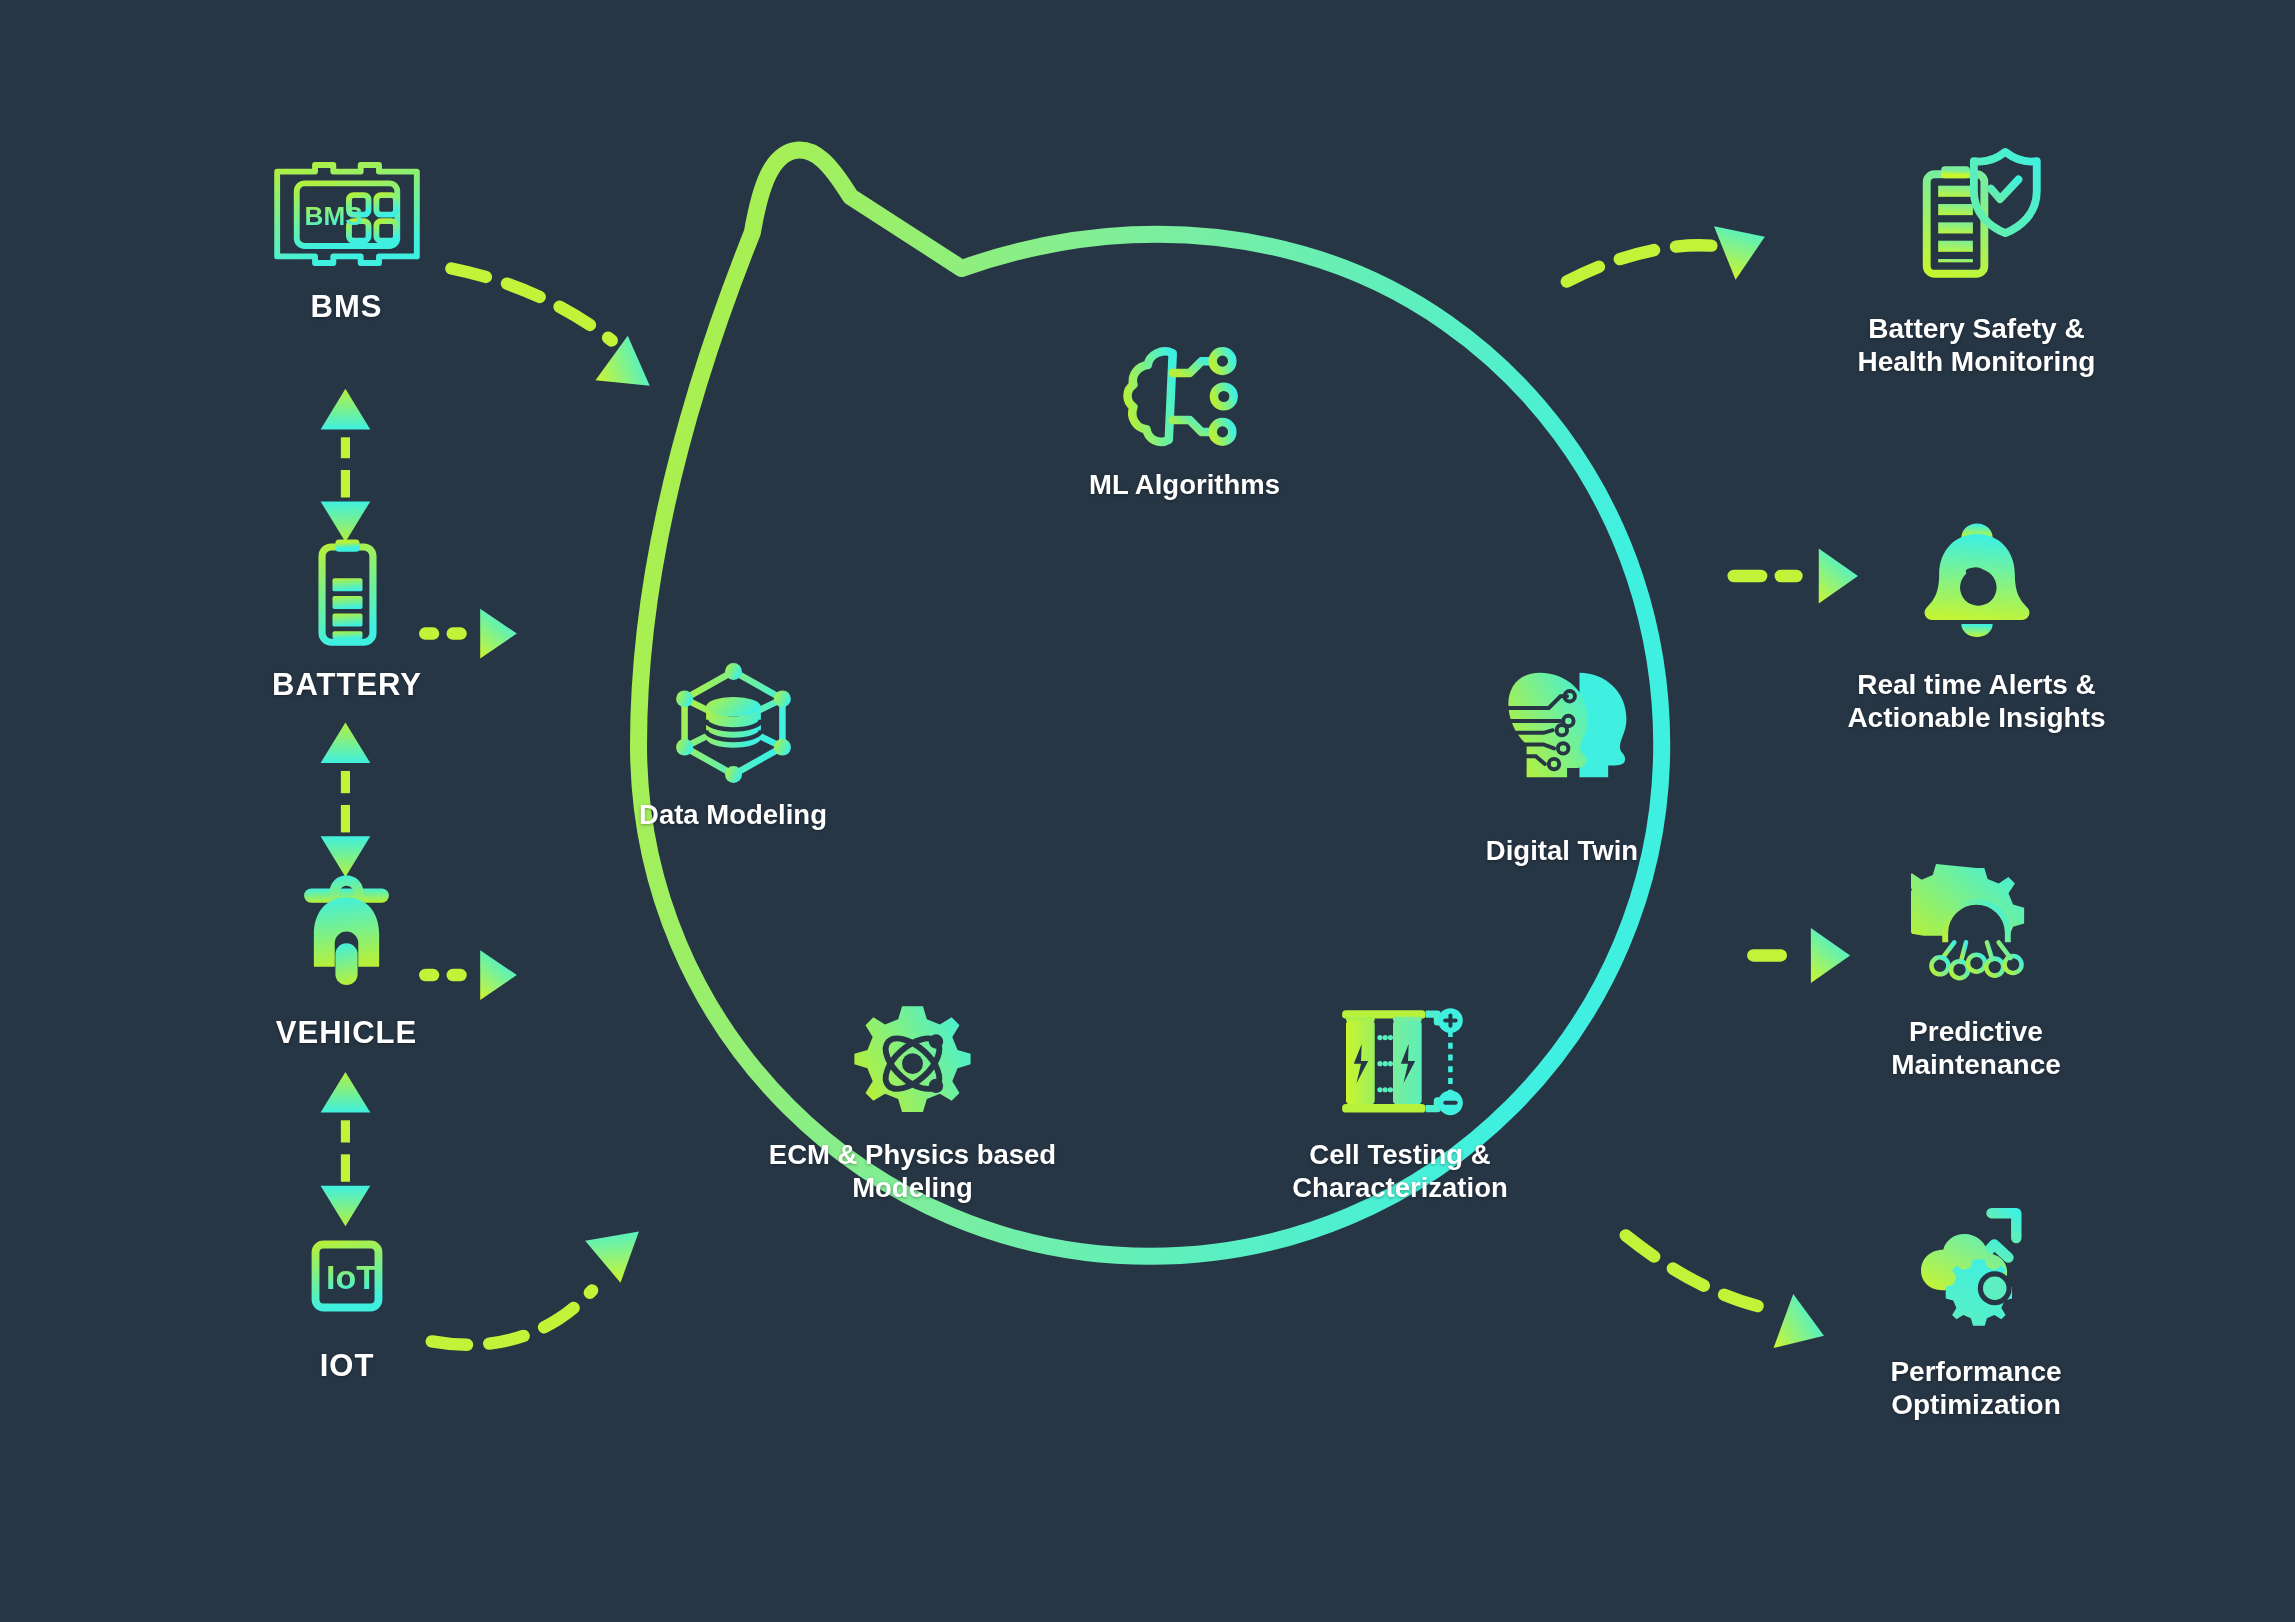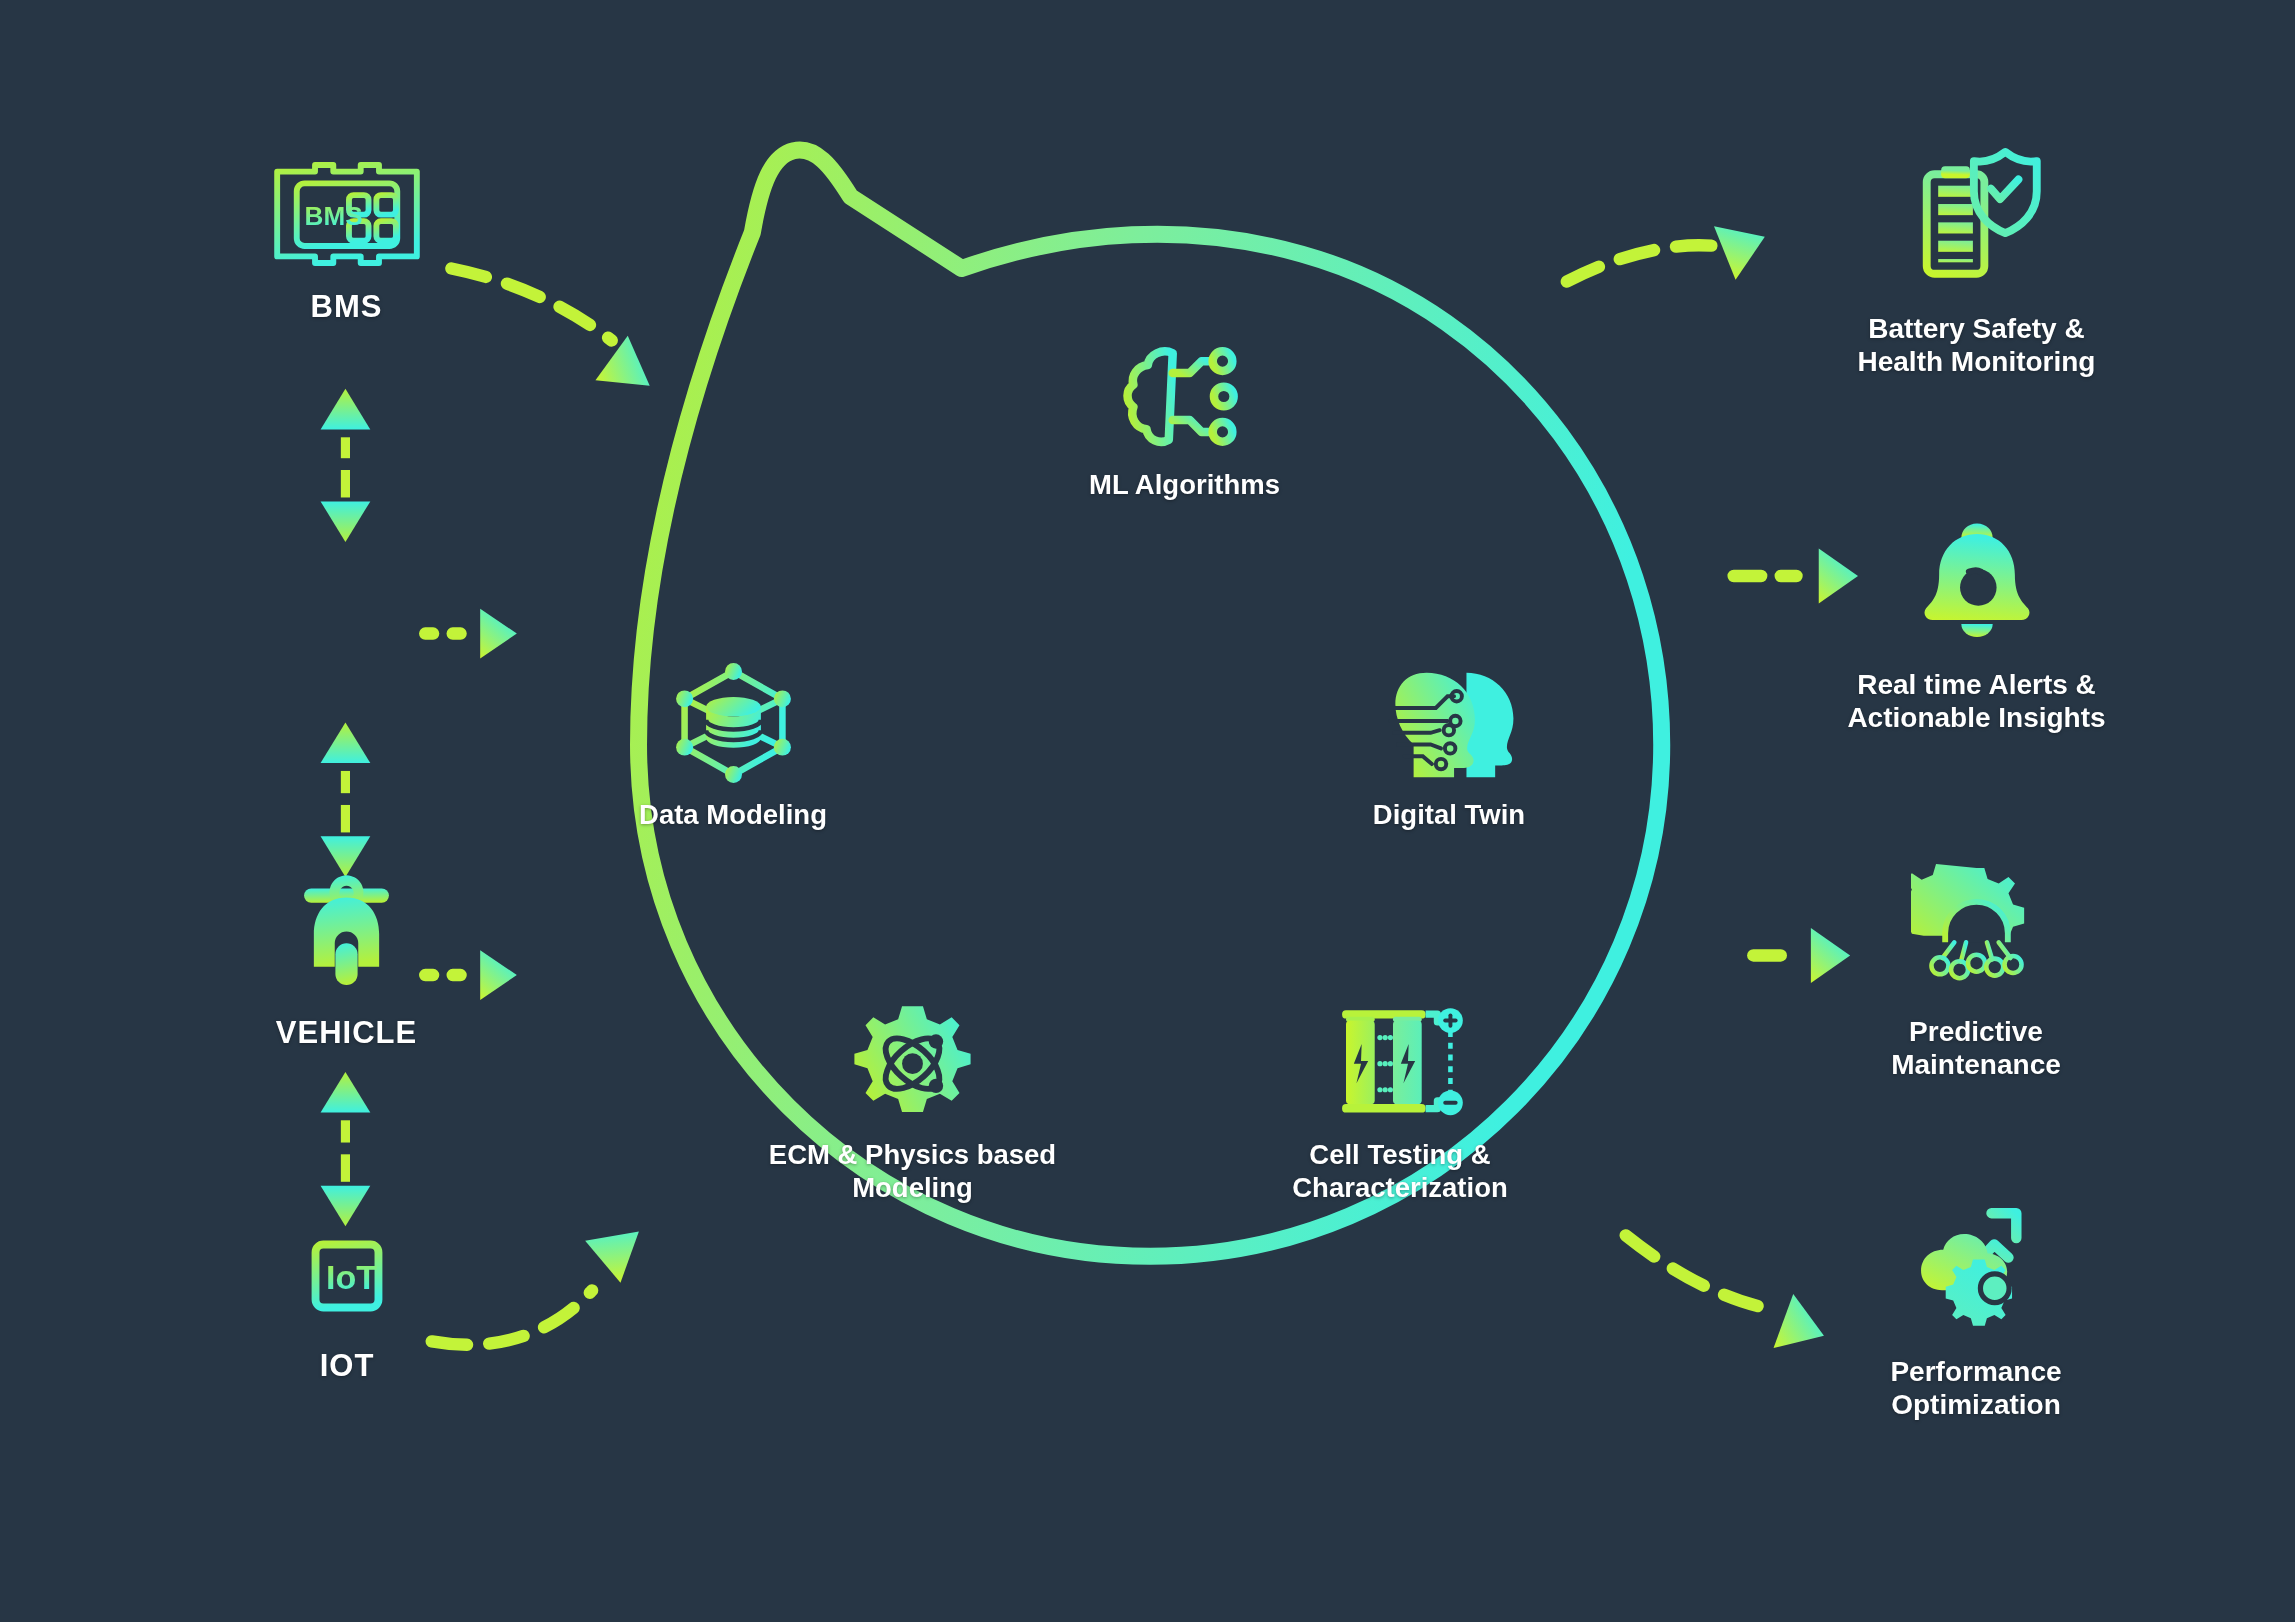--- a/index.html
+++ b/index.html
@@ -150,20 +150,41 @@
         <rect x="128" y="66" width="30" height="30" rx="7"></rect>
         <rect x="170" y="66" width="30" height="30" rx="7"></rect>
         <rect x="128" y="106" width="30" height="30" rx="7"></rect>
         <rect x="170" y="106" width="30" height="30" rx="7"></rect>
       </g>
       <text x="60" y="112" font-family="Liberation Sans, sans-serif" font-size="40" font-weight="bold" fill="url(#bmsG)">BMS</text>
     </svg>
     <div class="lbl lbl-input">BMS</div>
   </div>
 
+  <div class="node" style="left:275px; top:530px; width:144px;">
+    <svg class="ic" width="85" height="124" viewBox="0 0 130 190">
+      <defs>
+          <linearGradient id="batG" x1="0" y1="0" x2="0.2" y2="1">
+        <stop offset="0%" stop-color="#b4f03c"></stop>
+            <stop offset="100%" stop-color="#3ff0e0"></stop>
+      </linearGradient>
+        </defs>
+      <g stroke="url(#batG)" fill="none" stroke-width="11" stroke-linejoin="round">
+        <rect x="26" y="26" width="78" height="146" rx="14"></rect>
+        <path d="M52,20 h26 v8 h-26 z" fill="url(#batG)"></path>
+      </g>
+      <g fill="url(#batG)">
+        <rect x="42" y="74" width="46" height="20" rx="3"></rect>
+        <rect x="42" y="101" width="46" height="20" rx="3"></rect>
+        <rect x="42" y="128" width="46" height="20" rx="3"></rect>
+        <rect x="42" y="155" width="46" height="12" rx="3"></rect>
+      </g>
+    </svg>
+    <div class="lbl lbl-input">BATTERY</div>
+  </div>
 
   <div class="node" style="left:268px; top:870px; width:157px;gap:11px;">
     <svg class="ic" width="111" height="121" viewBox="0 0 170 185">
       <defs>
           <linearGradient id="vehG" x1="0" y1="0" x2="0.1" y2="1">
         <stop offset="0%" stop-color="#3ff0e0"></stop>
             <stop offset="100%" stop-color="#b4f03c"></stop>
       </linearGradient>
         </defs>
       <g fill="url(#vehG)">
@@ -252,21 +273,21 @@
         <path d="M82,50 h26 l18,-18 h14"></path>
         <path d="M82,122 h26 l18,18 h14"></path>
         <circle cx="158" cy="32" r="15"></circle>
         <circle cx="160" cy="86" r="15"></circle>
         <circle cx="158" cy="140" r="15"></circle>
       </g>
     </svg>
     <div class="lbl lbl-core">ML Algorithms</div>
   </div>
 
-  <div class="node" style="left:1292px; top:661px; width:314px;">
+  <div class="node" style="left:1405px; top:661px; width:314px;gap:36px;">
     <svg class="ic" width="137" height="124" viewBox="0 0 210 190">
       <defs>
           <linearGradient id="dtG" x1="0" y1="0.7" x2="1" y2="0">
         <stop offset="0%" stop-color="#b4f03c"></stop>
             <stop offset="100%" stop-color="#3ff0e0"></stop>
       </linearGradient>
         </defs>
       <path d="M95,18 c40,0 72,30 72,70 c0,22 -10,30 -10,44 c0,8 8,10 8,18 c0,8 -8,10 -16,10
                h-10 v18 h-44 v-160 z" fill="#3ff0e0" transform="translate(36,0)"></path>
       <path d="M70,18 c42,0 74,30 74,72 c0,22 -12,30 -12,44 c0,8 10,10 10,18 c0,9 -8,12 -18,12

